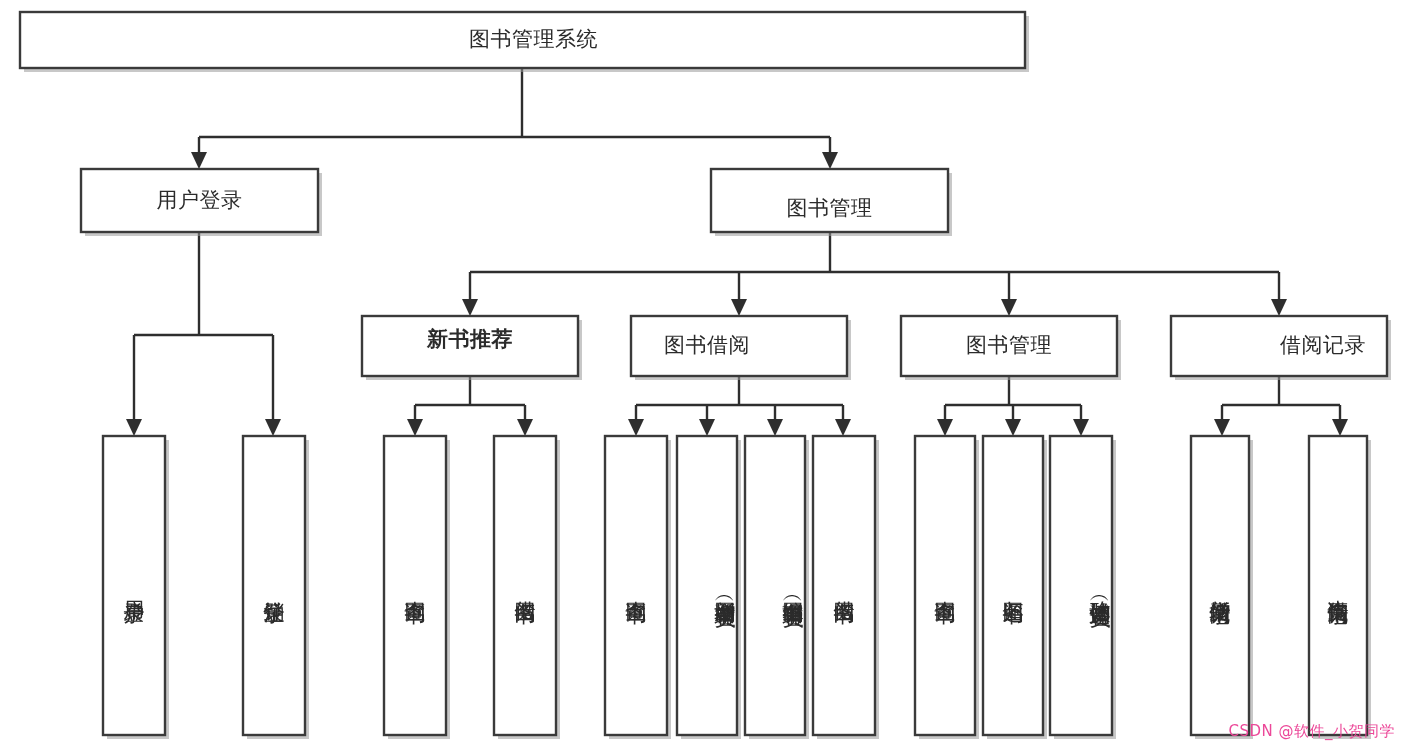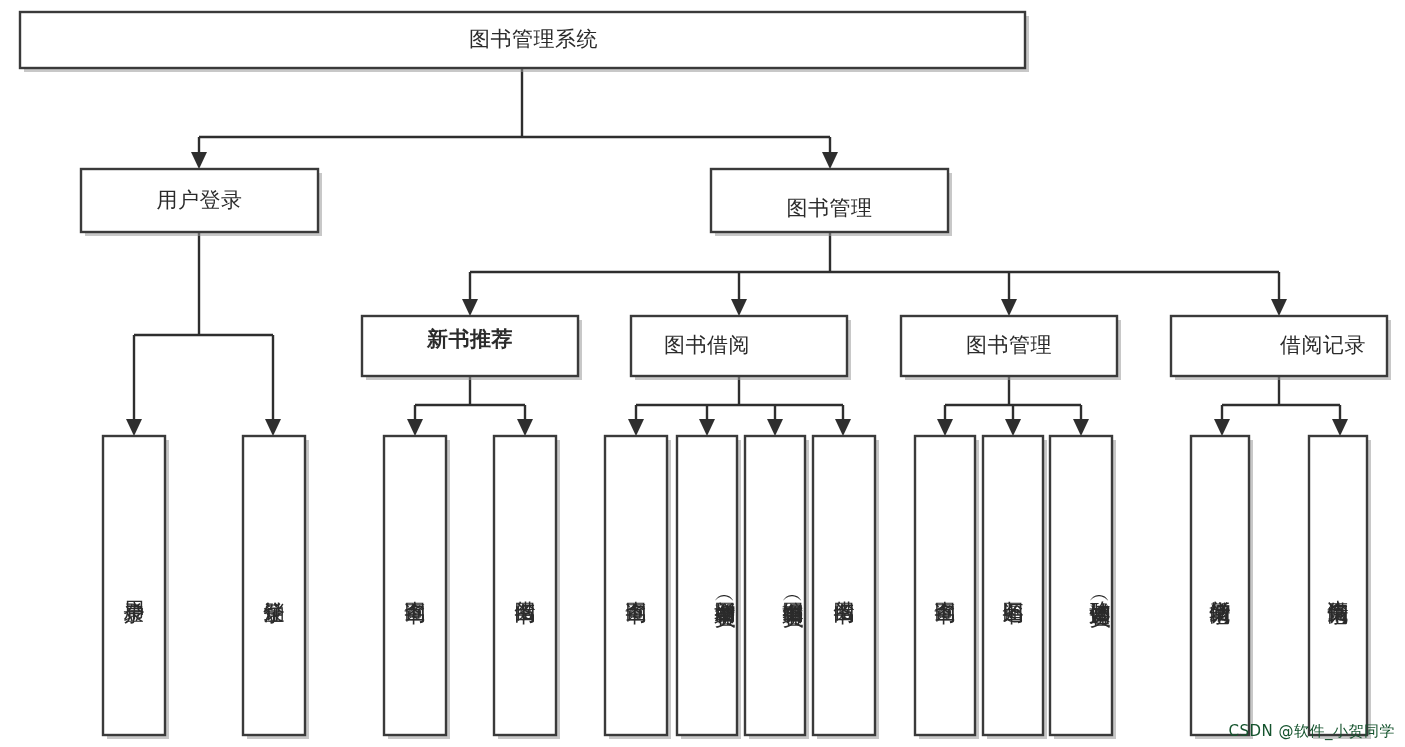--- a/index.html
+++ b/index.html
@@ -66,21 +66,21 @@
     letter-spacing: 1px;
     writing-mode: vertical-rl;
     text-orientation: upright;
     pointer-events: none;
   }
   .watermark {
     position: absolute;
     right: 10px;
     bottom: 6px;
     font-size: 15px;
-    color: #14532d;
+    color: #ec4899;
     letter-spacing: 0.5px;
     white-space: nowrap;
     pointer-events: none;
   }
 </style>
 </head>
 <body>
 
 <div id="diagram-root">
 

